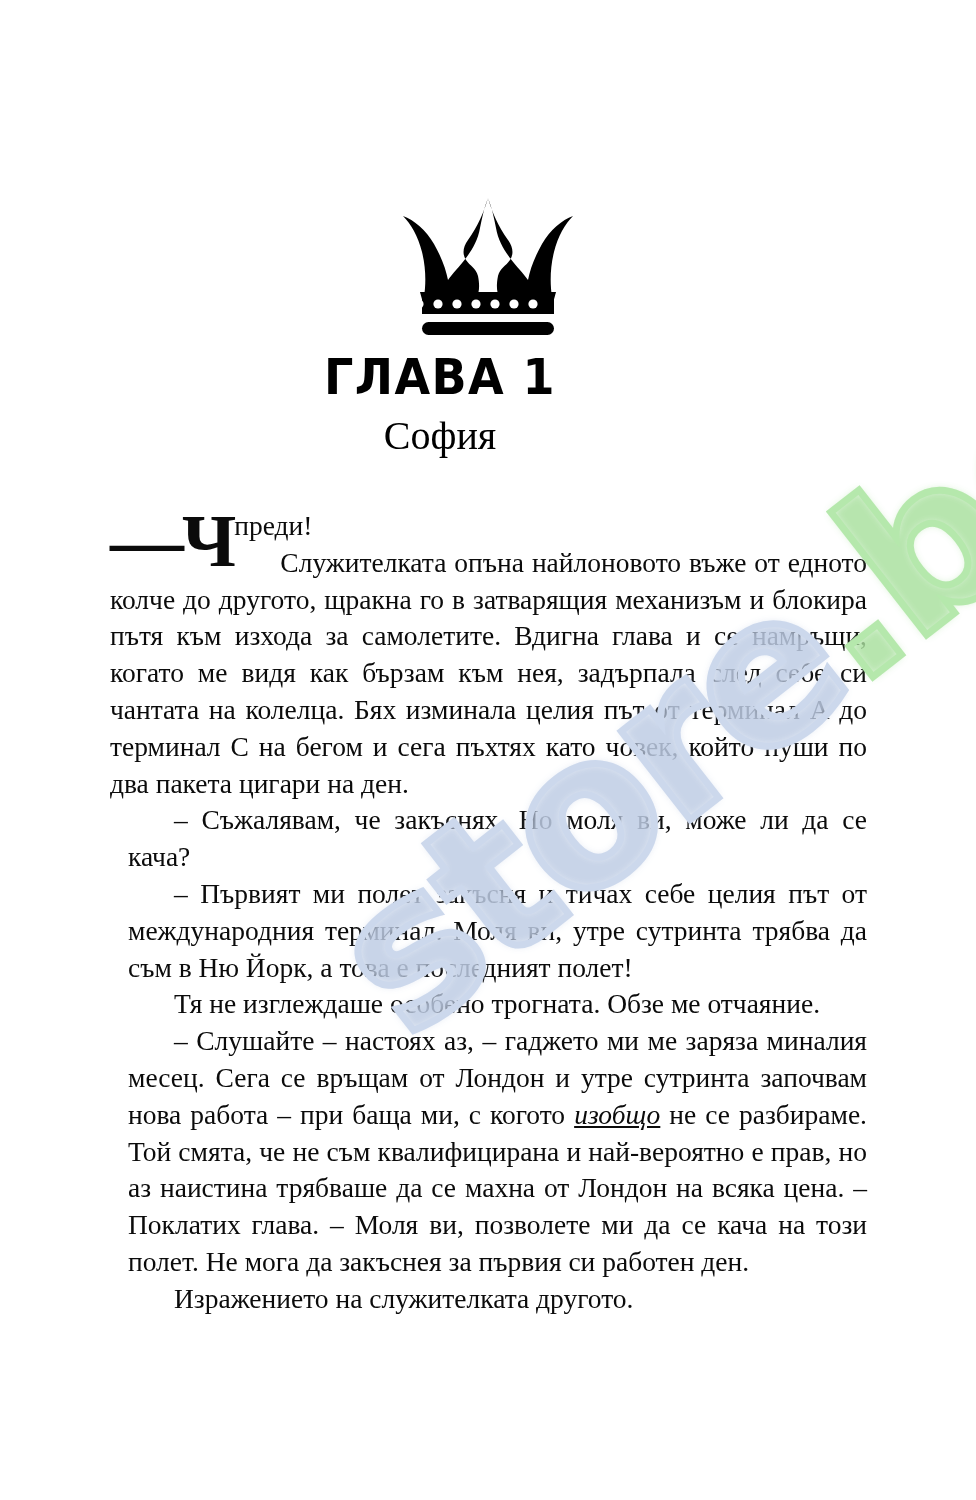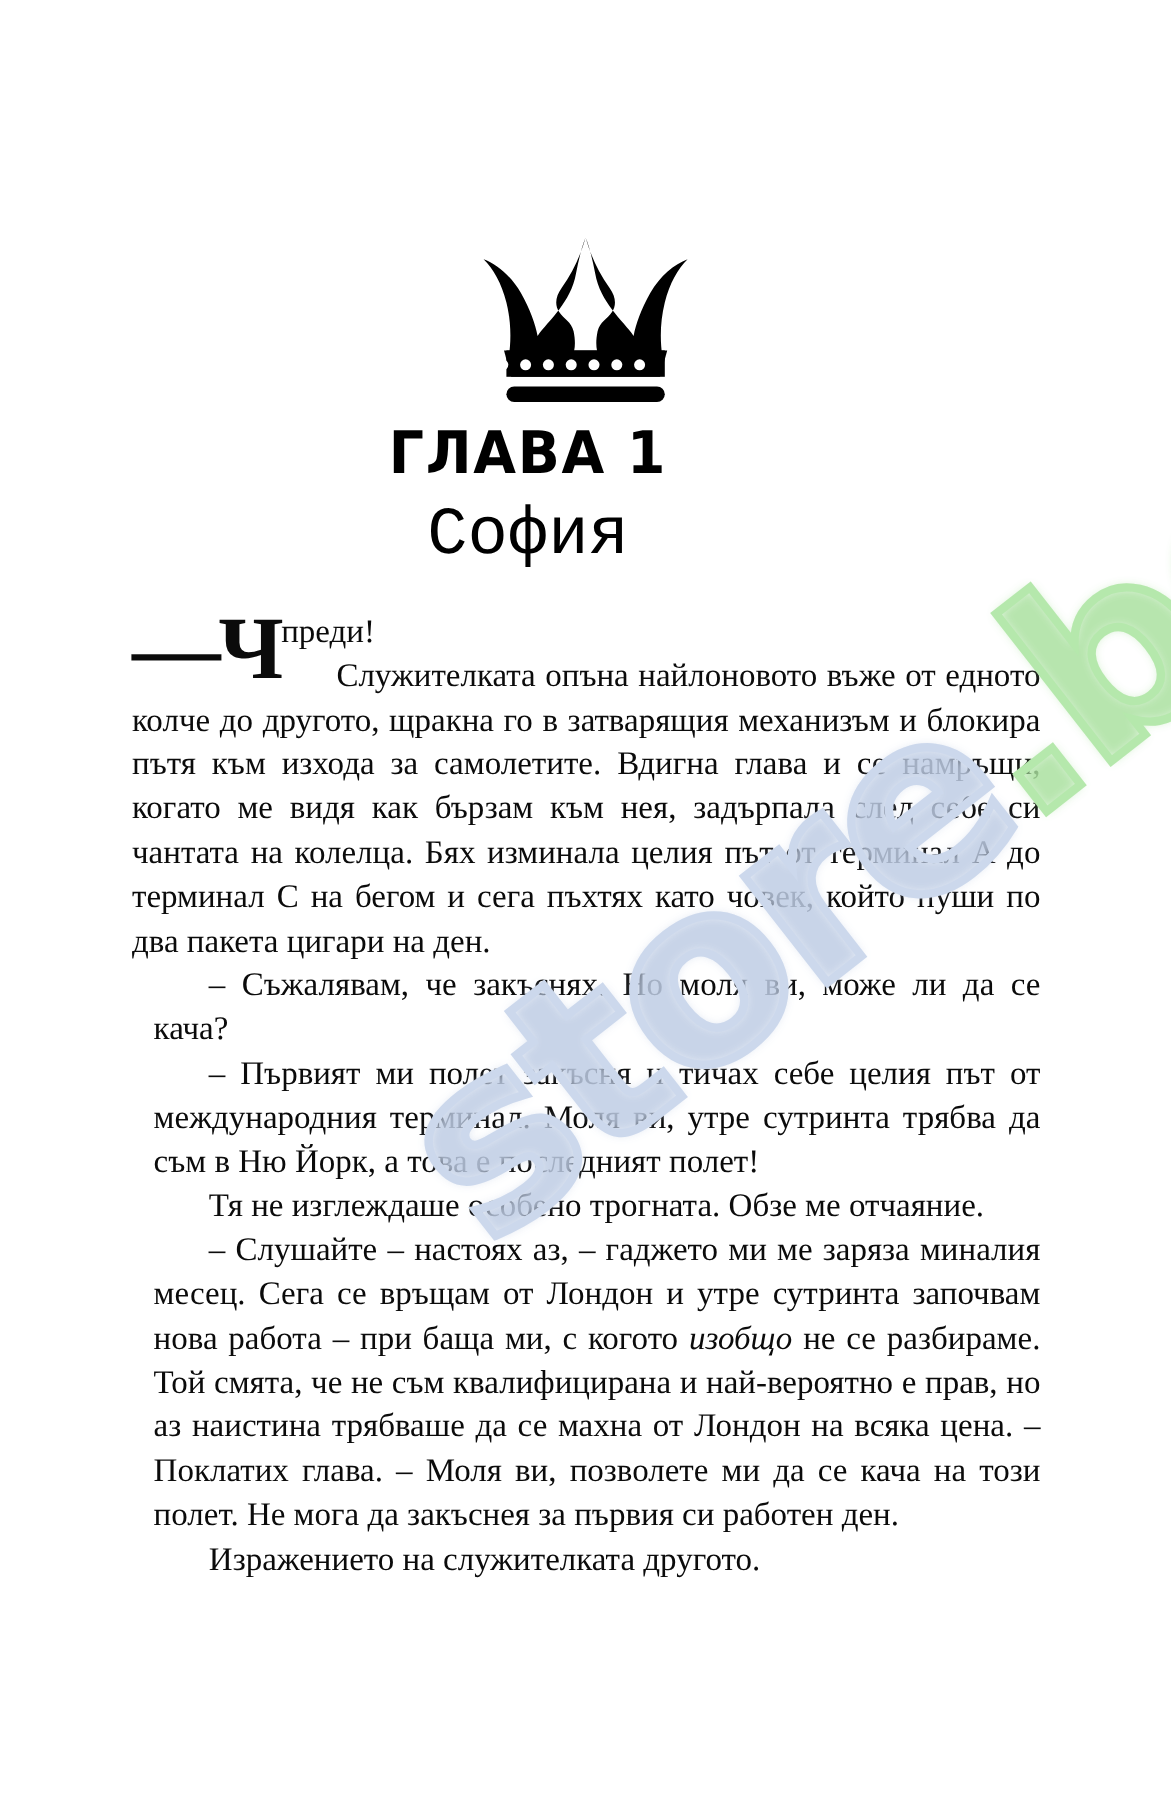--- a/index.html
+++ b/index.html
@@ -76,22 +76,22 @@
     font-family: "DejaVu Sans", sans-serif;
     font-size: 49px;
     font-weight: 700;
     letter-spacing: 1.5px;
     color: #000000;
     line-height: 1.06;
     transform: scaleX(0.94);
     display: block;
   }
   #chapter-title {
-    font-family: Liberation Mono, monospace;
-    font-size: 56px;
+    font-family: Liberation Serif, serif;
+    font-size: 40px;
     font-weight: 400;
     color: #000000;
     line-height: 1.25;
     margin-top: 7px;
     display: block;
   }
 
   
   #body-text {
     position: absolute;
@@ -132,20 +132,21 @@
     display: inline-block;
     vertical-align: top;
     margin-top: 2px;
     letter-spacing: -2px;
   }
   .first-par {
     text-indent: 0;
   }
   em.ital {
     font-style: italic;
+    text-decoration: underline;
   }
 </style>
 </head>
 <body>
 
 <div id="page">
 
   <div id="watermark">
     <div class="wm-inner">
       <span class="wm-store">store</span><span class="wm-bg">.bg</span>

